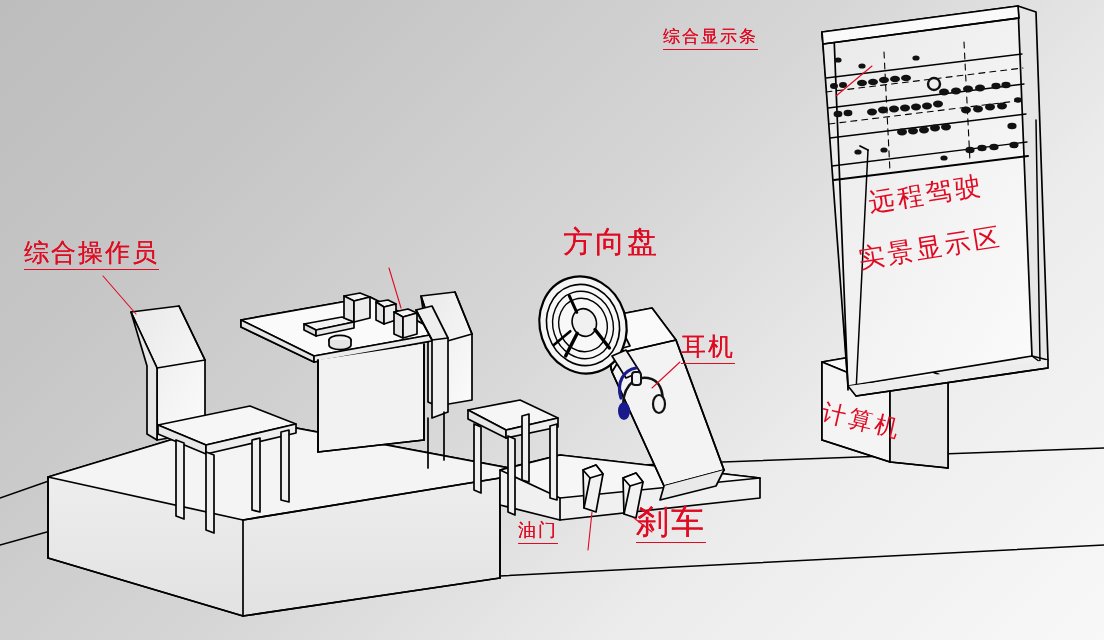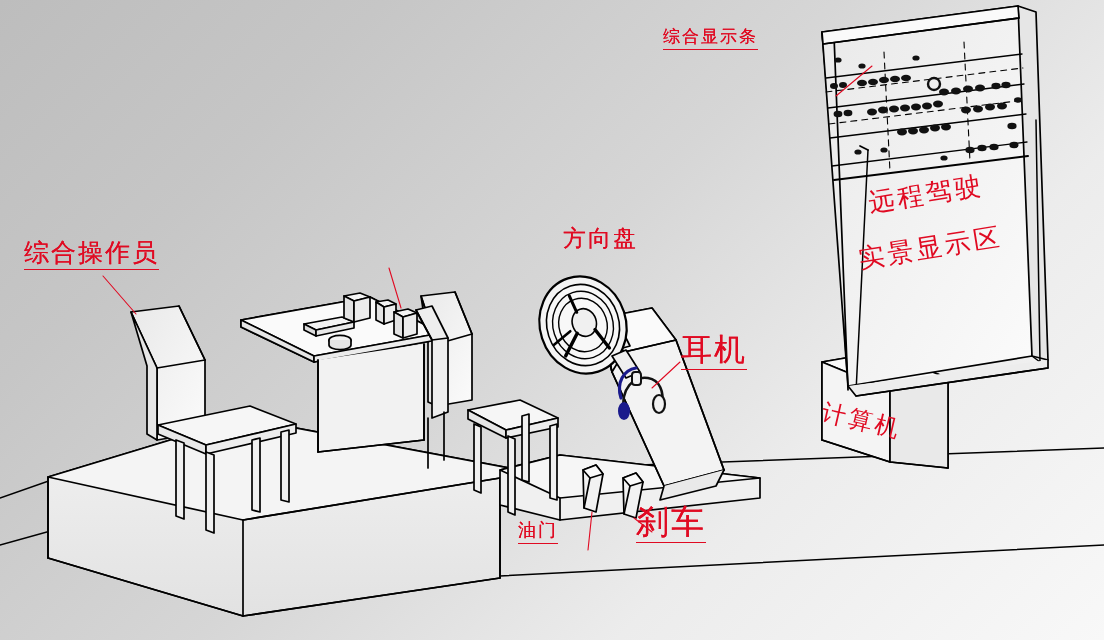--- a/index.html
+++ b/index.html
@@ -16,22 +16,22 @@
   #scene{position:absolute;inset:0;}
   .lbl{
     position:absolute;color:#e00a22;white-space:nowrap;
     font-family:"DejaVu Sans","Liberation Sans",sans-serif;
     font-weight:400;letter-spacing:2px;line-height:1;
     text-shadow:0 0 0 #e00a22;
   }
   .lbl.u{border-bottom:1.4px solid #e00a22;padding-bottom:4px;}
   .l-op    {left:24px;  top:240px;  font-size:25px;}
   .l-drv   {left:303px; top:235px;  font-size:25px;}
-  .l-wheel {left:563px; top:227px;  font-size:23px;}
-  .l-head  {left:681px; top:334px;  font-size:31px;}
+  .l-wheel {left:563px; top:227px;  font-size:30px;}
+  .l-head  {left:681px; top:334px;  font-size:25px;}
   .l-strip {left:663px; top:28px;   font-size:17px;}
   .l-thr   {left:518px; top:521px;  font-size:18px;}
   .l-brk   {left:636px; top:505px;  font-size:33px;}
   .rot{position:absolute;color:#e00a22;white-space:nowrap;font-size:26px;letter-spacing:3px;}
   .l-area1{left:866px;top:186px;transform:rotate(-9deg);transform-origin:left top;}
   .l-area2{left:856px;top:242px;transform:rotate(-9deg);transform-origin:left top;}
   .l-pc   {left:826px;top:396px;font-size:24px;transform:rotate(13deg);transform-origin:left top;}
 </style>
 </head>
 <body>

